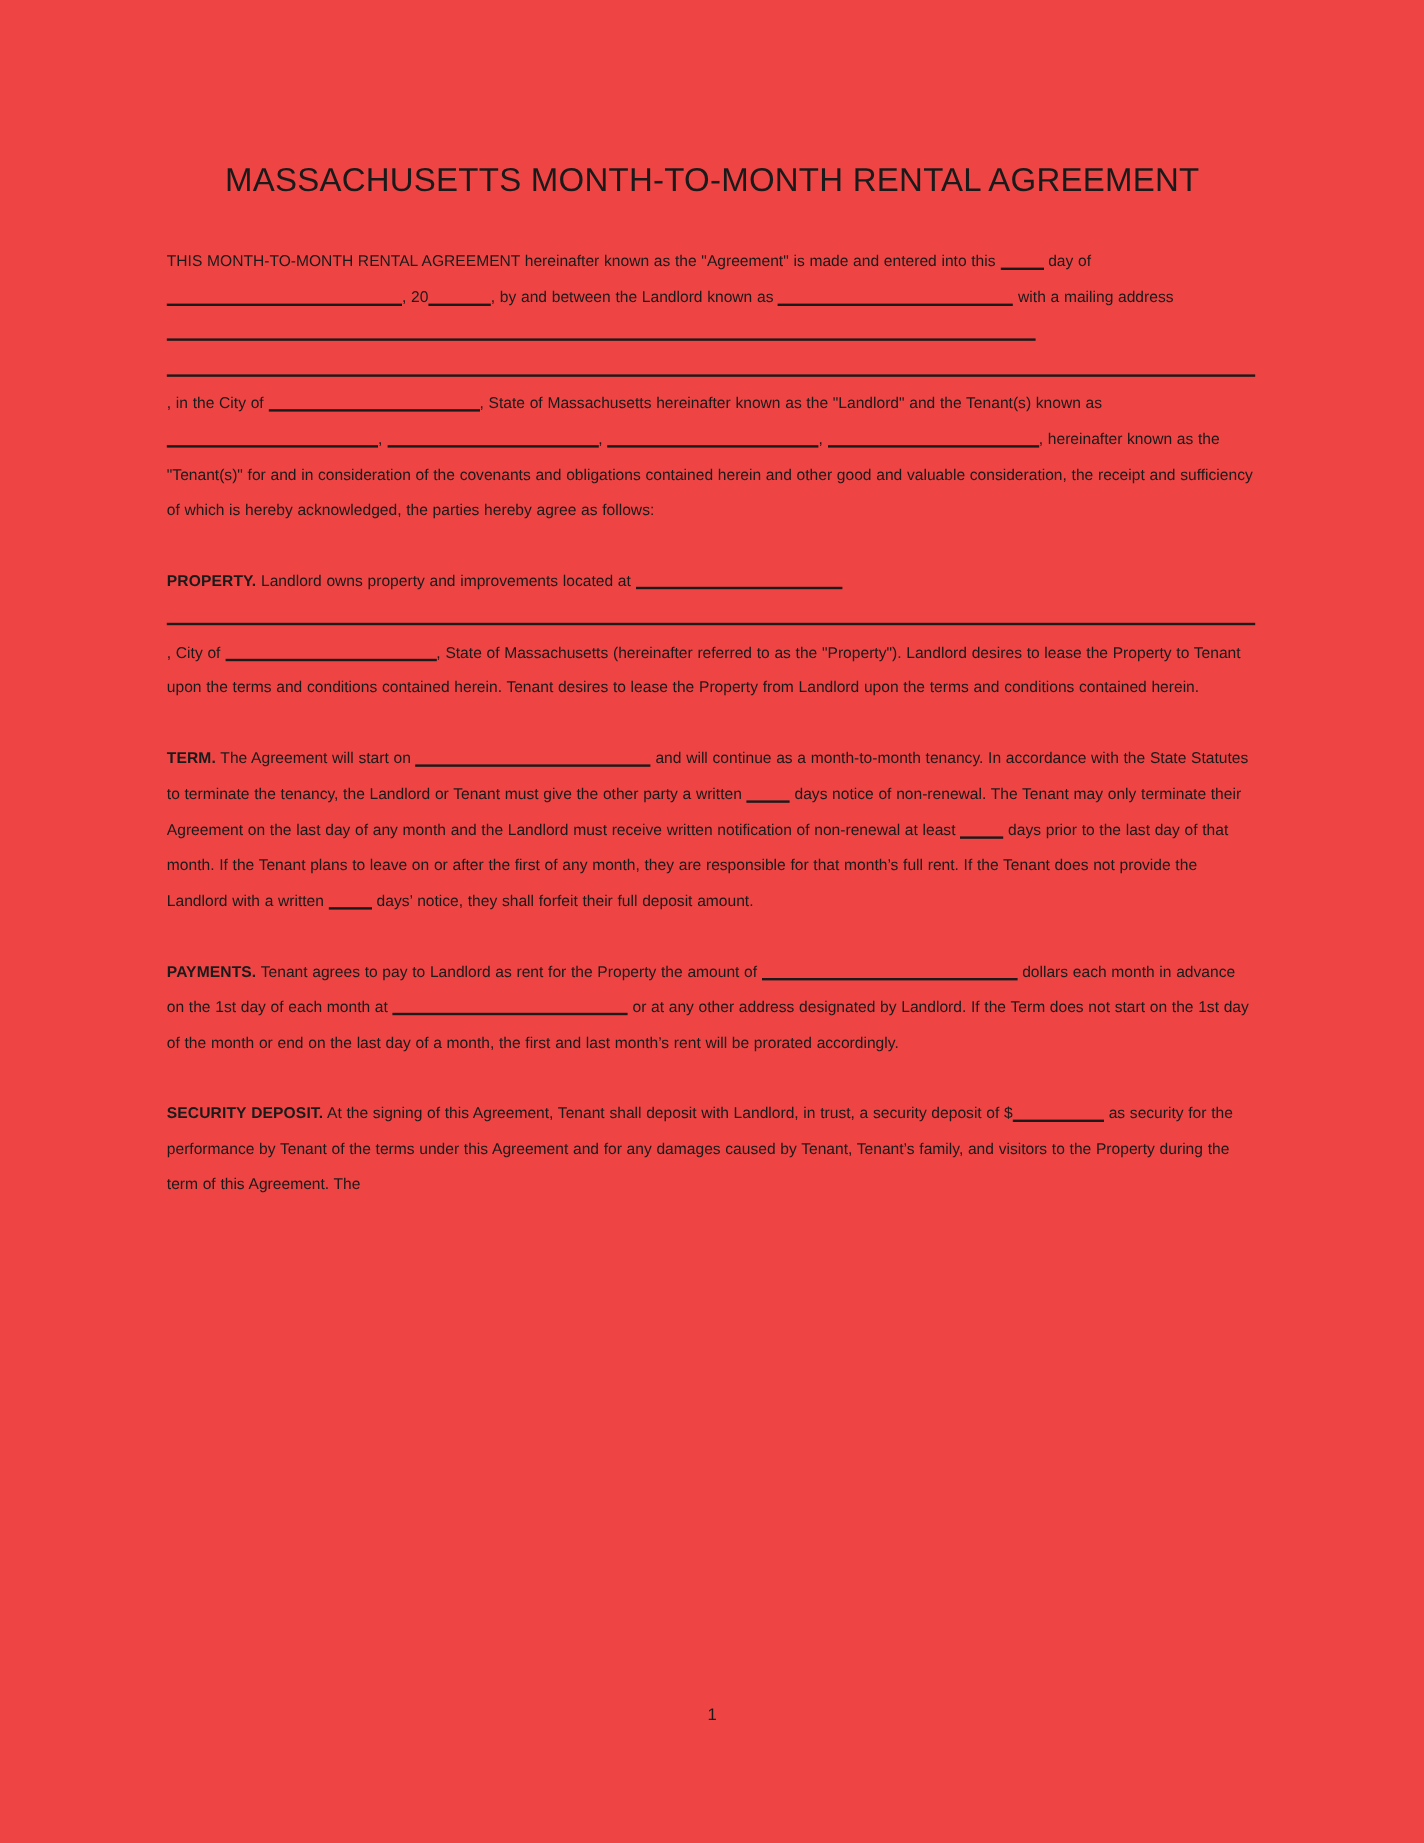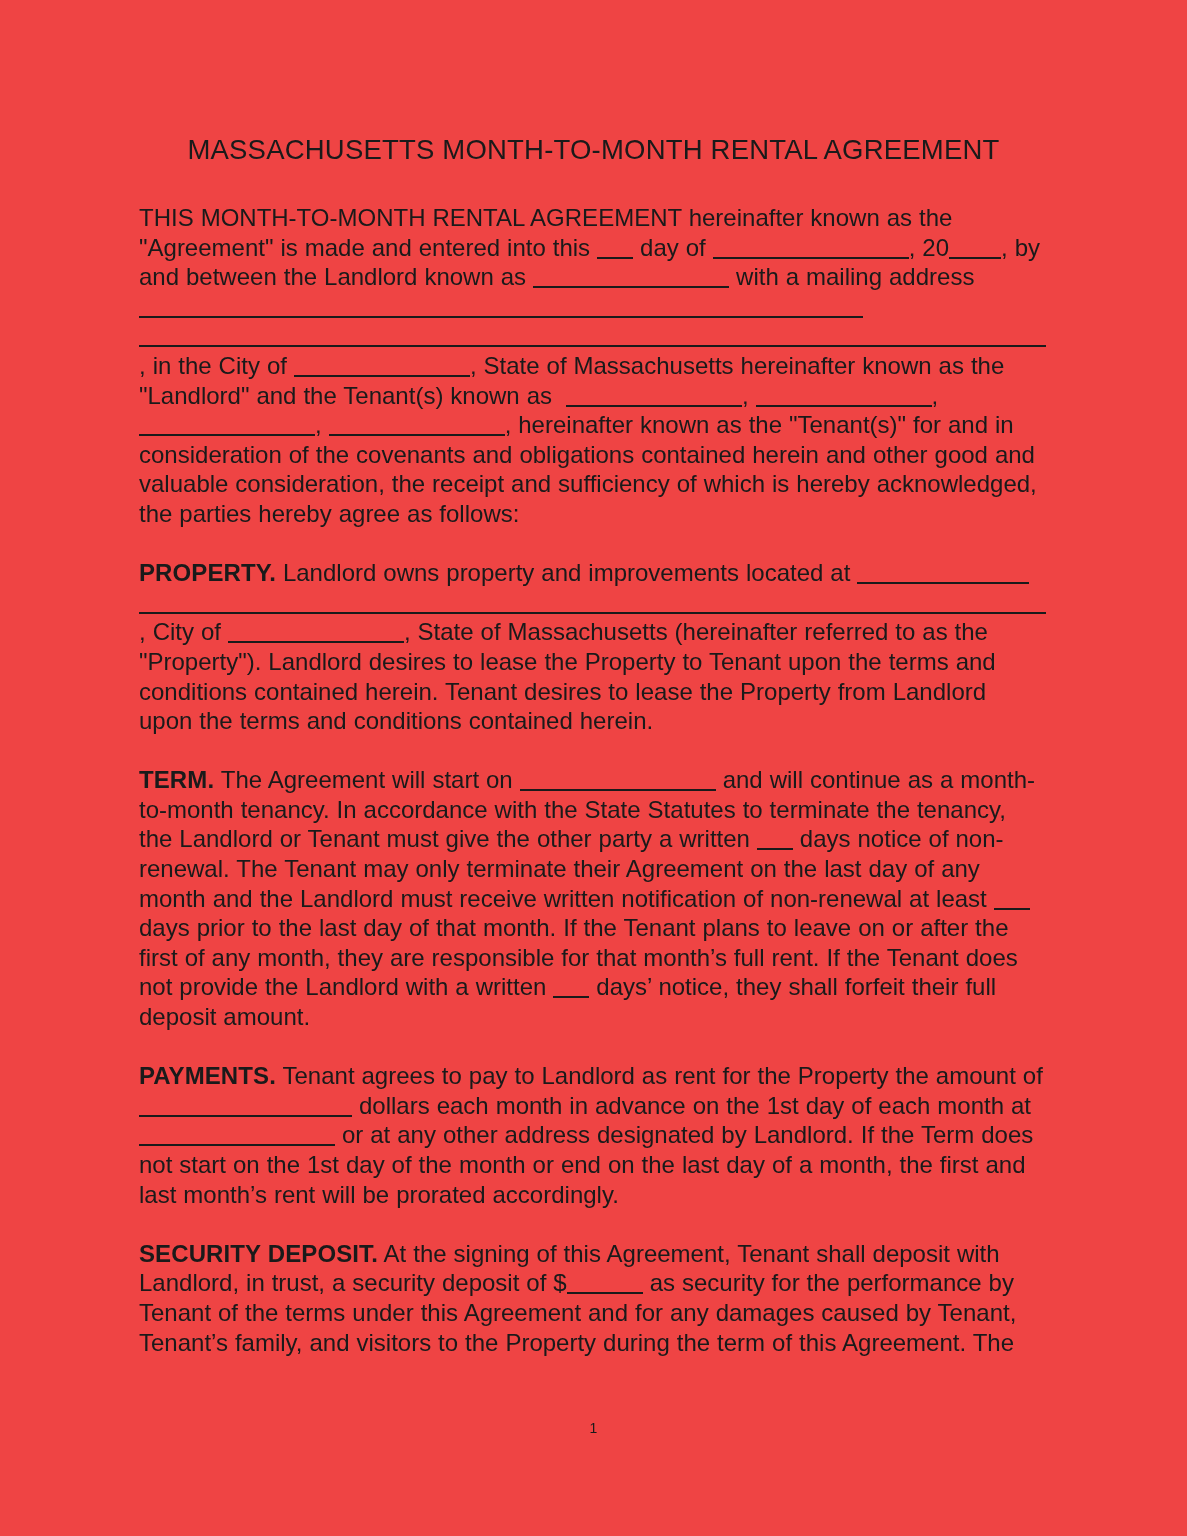--- a/index.html
+++ b/index.html
@@ -31,21 +31,21 @@
     color: #1a1a1a;
     white-space: nowrap;
   }
   .body-area {
     position: absolute;
     top: 203px;
     left: 139px;
     width: 907px;
   }
   .para {
-    font-size: 24px;
+    font-size: 13px;
     line-height: 29.6px;
     color: #1a1a1a;
     text-align: left;
     margin: 0;
     word-spacing: 0.3px;
   }
   .para + .para {
     margin-top: 29.6px;
   }
   .hdr {

